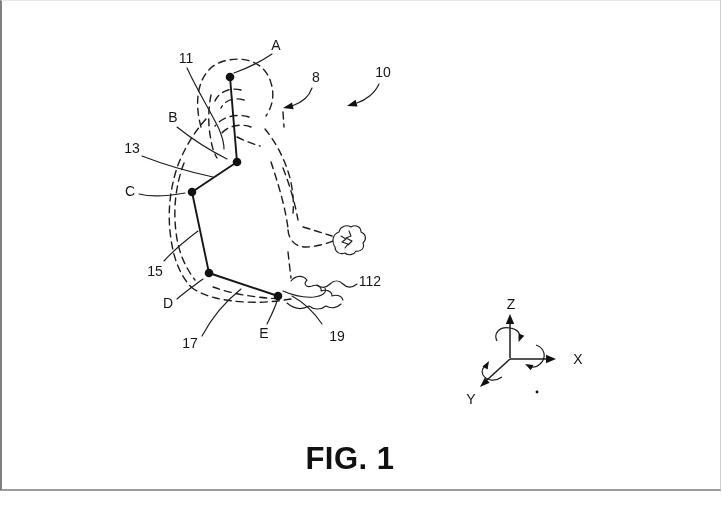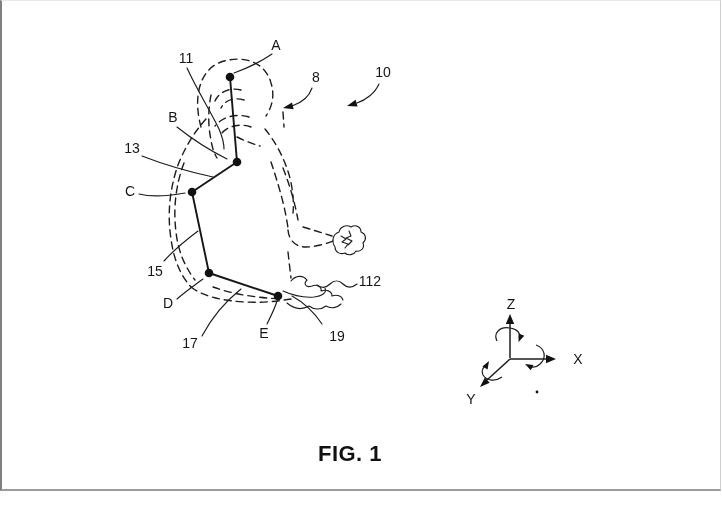--- a/index.html
+++ b/index.html
@@ -21,21 +21,21 @@
   .bone { fill:none; stroke:#161616; stroke-width:1.9; stroke-linecap:round; stroke-linejoin:round; }
   .joint { fill:#111111; stroke:none; }
   .leader { fill:none; stroke:#1c1c1c; stroke-width:1.15; stroke-linecap:round; }
   .ah { fill:#111111; stroke:none; }
   .axis { fill:none; stroke:#1c1c1c; stroke-width:1.5; }
   .rot { fill:none; stroke:#1c1c1c; stroke-width:1.2; }
   text.ref { font-size:14px; fill:#161616; text-anchor:middle; }
   text.ax { font-size:14px; fill:#161616; text-anchor:middle; }
   .caption {
     position:absolute; left:250px; top:441px; width:200px;
-    text-align:center; font-size:22px; font-weight:bold;
+    text-align:center; font-size:31px; font-weight:bold;
     letter-spacing:0.5px; color:#111111;
   }
 </style>
 </head>
 <body>
 
 <div class="canvas">
   <div class="page-frame"></div>
 
   <svg class="fig" width="722" height="505" viewBox="0 0 722 505">

